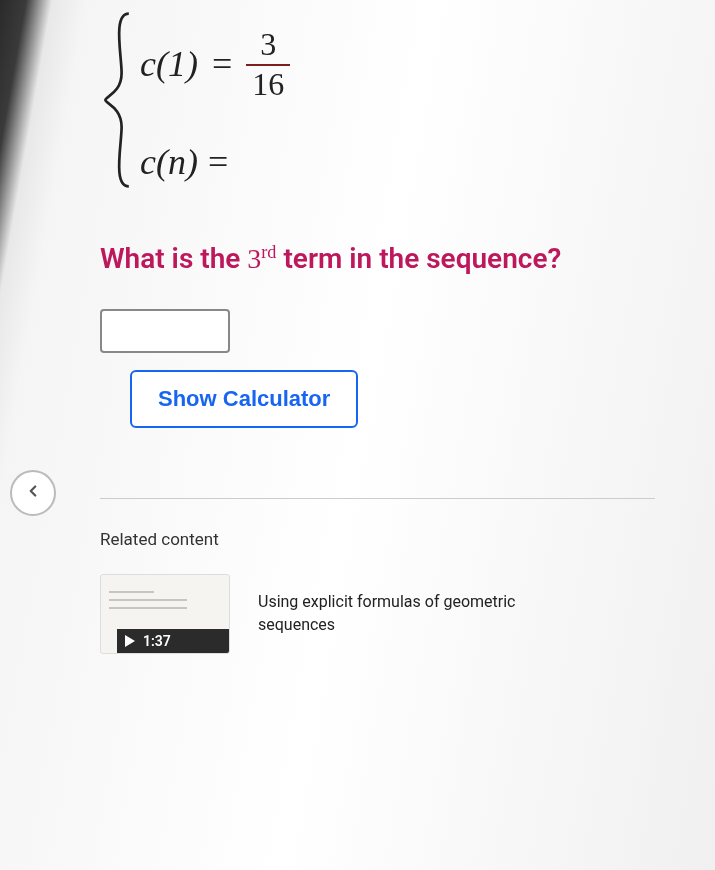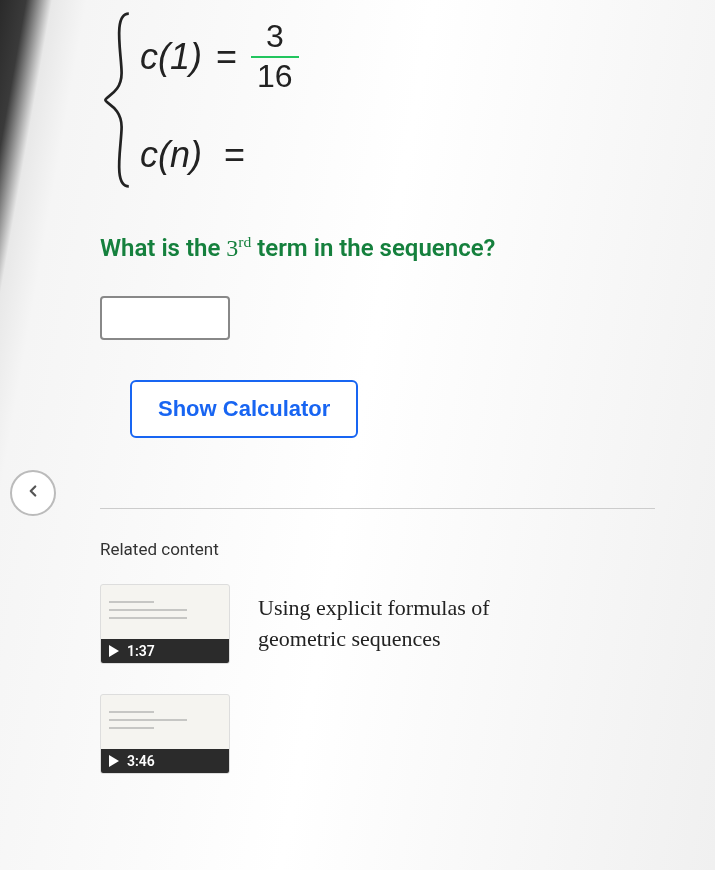--- a/index.html
+++ b/index.html
@@ -9,62 +9,62 @@
     background: linear-gradient(100deg, #2a2a2a 0%, #3a3a3a 3%, #e8e8e8 6%, #f5f5f5 10%, #ffffff 50%, #f0f0f0 100%);
     color: #222;
     position: relative;
     overflow: hidden;
   }
   .page {
     padding: 0 60px 0 100px;
     position: relative;
   }
   .math-block {
-    font-family: Liberation Sans, sans-serif;
+    font-family: Liberation Serif, serif;
     font-size: 36px;
     position: relative;
-    padding: 20px 0 30px 40px;
+    padding: 28px 0 30px 40px;
     line-height: 1.2;
   }
   .brace {
     position: absolute;
     left: 0;
     top: 10px;
     height: 180px;
     width: 36px;
   }
   .brace svg { width: 100%; height: 100%; }
   .eq-row-top { display: flex; align-items: center; gap: 14px; margin-bottom: 40px; }
-  .eq-row-bot { display: flex; align-items: center; gap: 22px; }
+  .eq-row-bot { display: flex; align-items: center; gap: 10px; }
   .cfn { font-style: italic; }
   .frac { display: inline-flex; flex-direction: column; align-items: center; font-size: 32px; line-height: 1.05; }
   .frac .num { padding: 0 6px 2px; }
-  .frac .den { border-top: 2px solid #22c55e; padding: 2px 6px 0; }
+  .frac .den { border-top: 2px solid #7f1d1d; padding: 2px 6px 0; }
   .question {
-    font-size: 24px;
+    font-size: 28px;
     font-weight: 600;
-    color: #15803d;
+    color: #be185d;
     margin: 25px 0 30px 0;
     line-height: 1.4;
   }
   .ord { font-family: "Times New Roman", Times, serif; font-weight: 400; }
   .ord sup { font-size: 0.65em; vertical-align: super; }
   .answer-input {
     width: 130px;
     height: 44px;
     border: 2px solid #888;
     border-radius: 4px;
     background: #fff;
     font-size: 20px;
     padding: 4px 8px;
     outline: none;
   }
   .calc-btn {
     display: inline-block;
-    margin: 40px 0 40px 30px;
+    margin: 17px 0 40px 30px;
     padding: 14px 26px;
     border: 2px solid #1865f2;
     border-radius: 6px;
     background: #fff;
     color: #1865f2;
     font-size: 22px;
     font-weight: 600;
     cursor: pointer;
   }
   .back-chevron {
@@ -118,43 +118,42 @@
   }
   .thumb-scribble .ln {
     height: 2px;
     background: #999;
     margin: 6px 0;
   }
   .thumb-scribble .ln.short { width: 40%; }
   .thumb-scribble .ln.med { width: 70%; }
   .thumb-bar {
     position: absolute;
-    left: 0; right: 0; bottom: 0;
+    left: 16px; right: 0; bottom: 0;
     height: 24px;
     background: #2b2b2b;
     display: flex;
     align-items: center;
     gap: 8px;
     padding: 12px 8px;
     color: #fff;
     font-size: 14px;
     font-weight: 600;
   }
   .play-tri {
     width: 0; height: 0;
     border-left: 10px solid #fff;
     border-top: 6px solid transparent;
     border-bottom: 6px solid transparent;
   }
   .related-title {
-    font-size: 22px;
+    font-size: 16px;
     color: #222;
     line-height: 1.4;
     max-width: 320px;
-    font-family: Liberation Serif, serif;
   }
 </style>
 </head>
 <body>
 
 <div class="back-chevron">
   <span>
     <svg viewBox="0 0 24 24" fill="none" stroke="#555" stroke-width="3" stroke-linecap="round" stroke-linejoin="round">
         <polyline points="15 18 9 12 15 6"></polyline>
       </svg>
@@ -208,26 +207,15 @@
       </div>
       <div class="thumb-bar">
         <span class="play-tri"></span>
         <span>1:37</span>
       </div>
     </div>
     <div class="related-title">Using explicit formulas of geometric sequences</div>
   </div>
 
   <div class="related-item">
-    <div class="thumb">
-      <div class="thumb-scribble">
-        <div class="ln short"></div>
-        <div class="ln med"></div>
-        <div class="ln short"></div>
-      </div>
-      <div class="thumb-bar">
-        <span class="play-tri"></span>
-        <span>3:46</span>
-      </div>
-    </div>
   </div>
 
 </div>
 
 </body></html>

